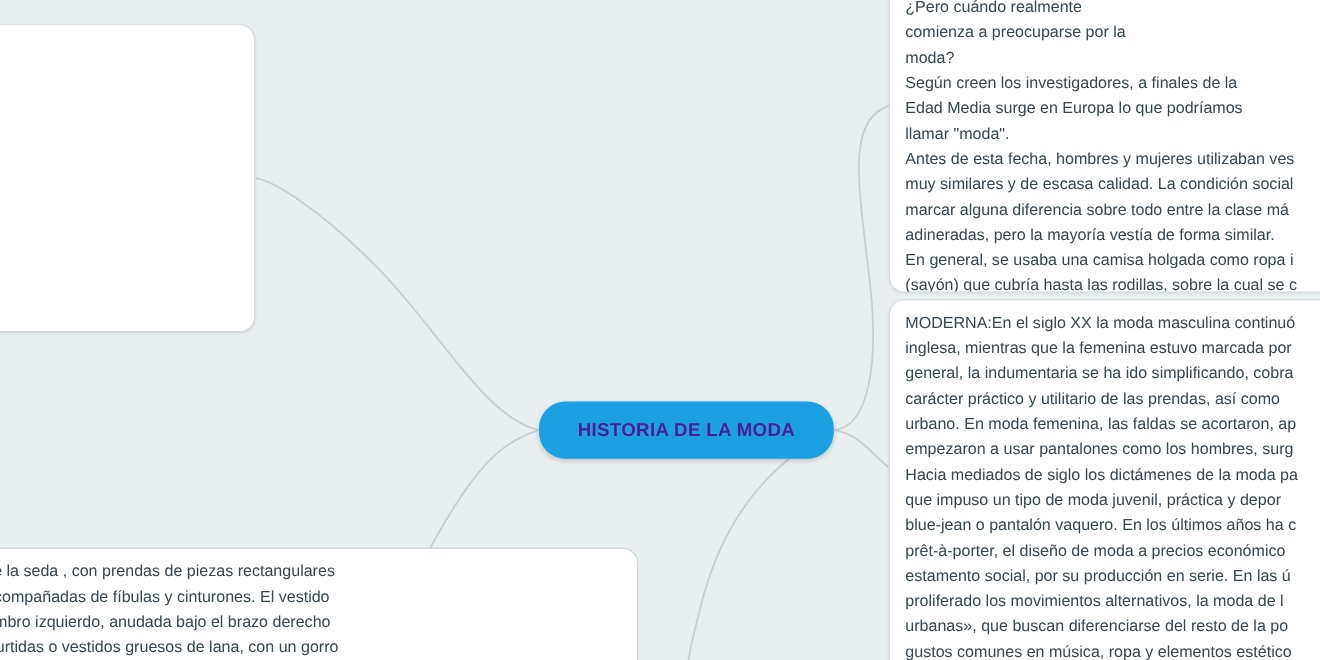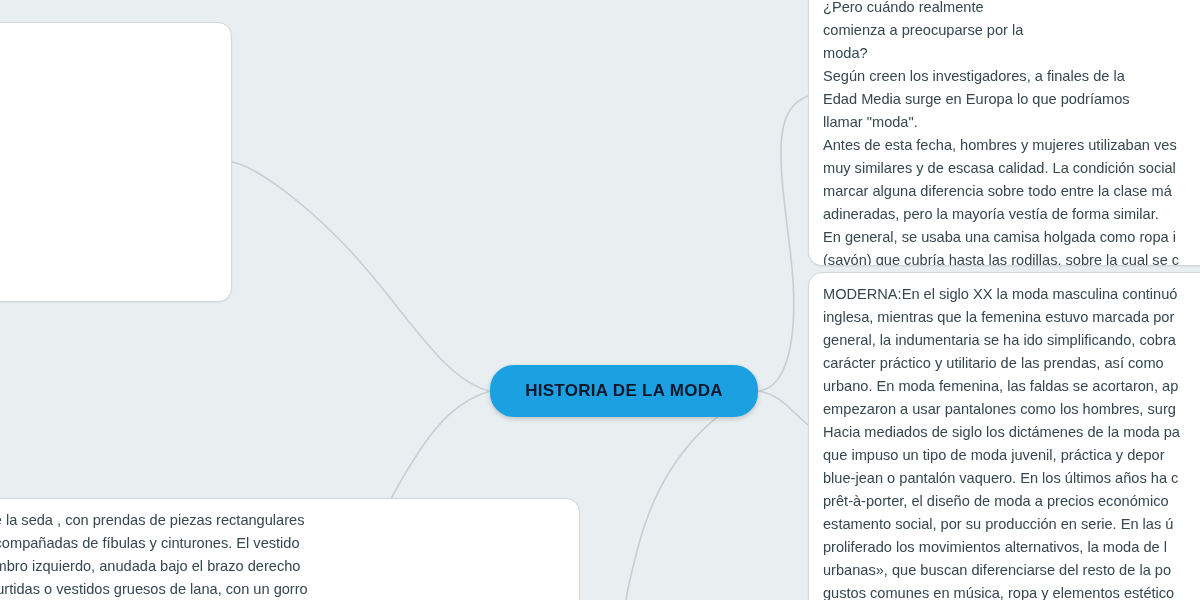--- a/index.html
+++ b/index.html
@@ -36,21 +36,21 @@
     font-size: 14.6px;
     line-height: 23px;
     padding: 10px 14px 12px 14px;
     overflow: hidden;
     white-space: pre-wrap;
     box-shadow: 0 1px 2px rgba(0,0,0,0.06);
   }
   .central {
     position: absolute;
     background: #1ba1e2;
-    color: #0f172a;
+    color: #4c1d95;
     border-radius: 24px;
     font-size: 17px;
     font-weight: bold;
     letter-spacing: 0.3px;
     display: flex;
     align-items: center;
     justify-content: center;
     box-shadow: 0 2px 5px rgba(0,0,0,0.18);
     white-space: nowrap;
   }

